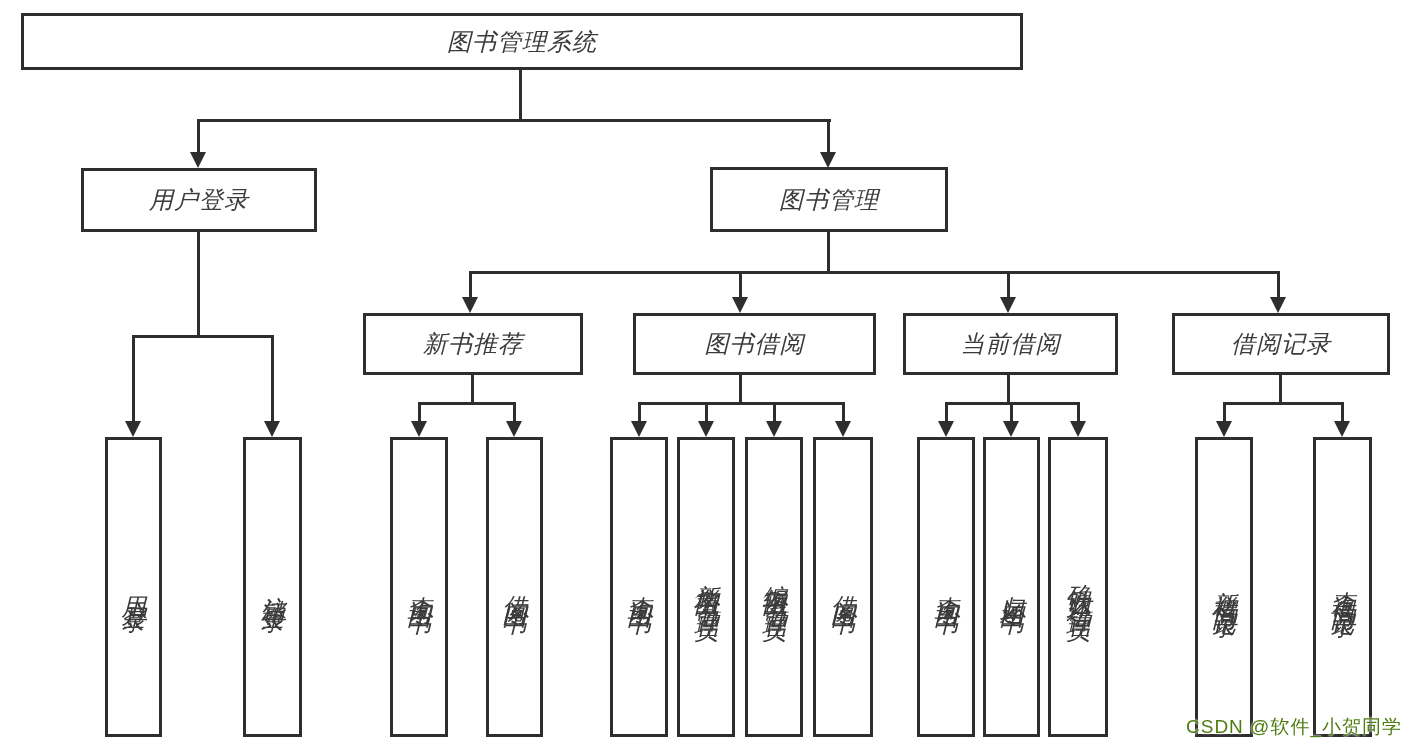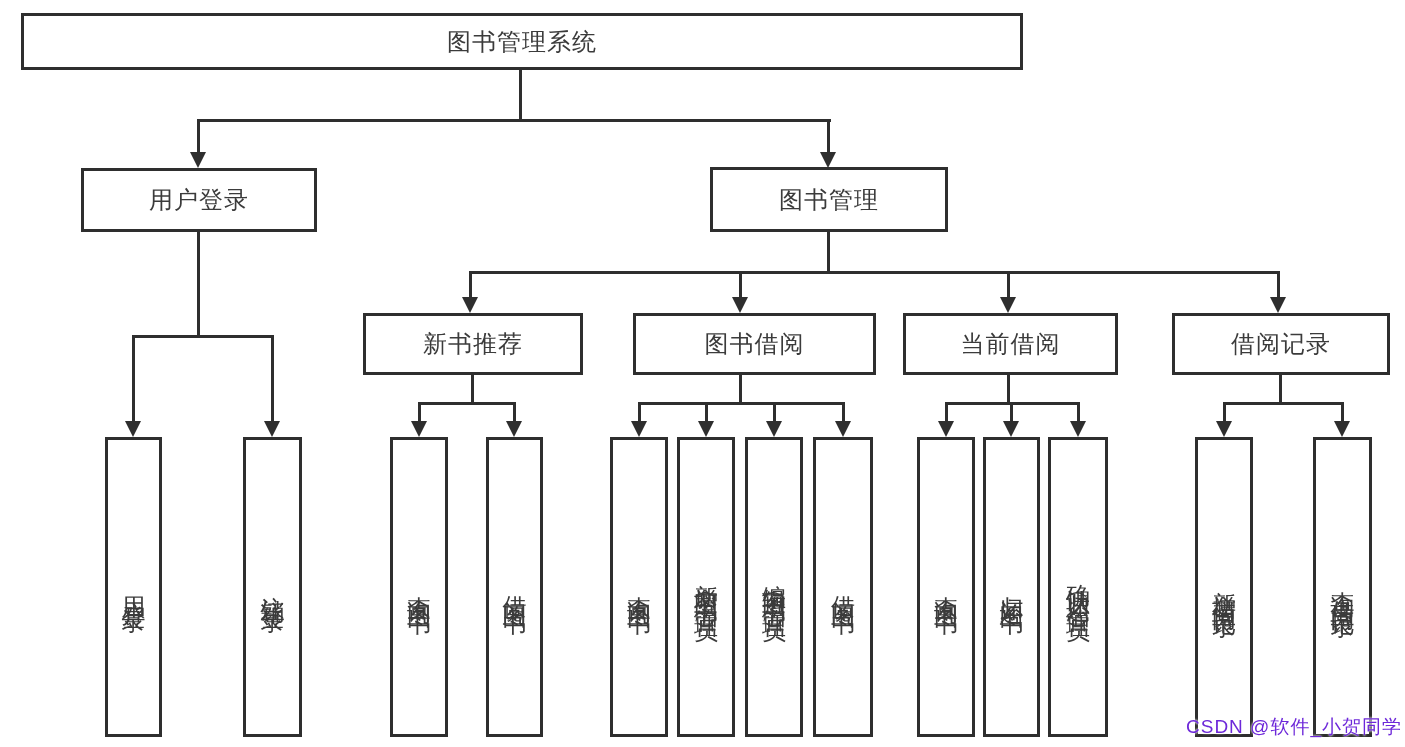--- a/index.html
+++ b/index.html
@@ -5,35 +5,35 @@
   * { margin:0; padding:0; box-sizing:border-box; }
   html,body { background:#ffffff; }
   body { font-family:"Liberation Sans","DejaVu Sans",sans-serif; }
   .canvas {
     position:relative; width:1405px; height:747px;
     background:#ffffff; overflow:hidden; color:#3b3b3b;
   }
   .box {
     position:absolute; border:3px solid #2e2e2e; background:#ffffff;
     display:flex; align-items:center; justify-content:center;
-    font-size:24px; letter-spacing:1px; color:#3b3b3b;
+    font-size:24px; letter-spacing:1px; color:#3b3b3b;font-style:italic;
   }
   .vbox .vtext {
     writing-mode:vertical-rl; text-orientation:mixed;
     letter-spacing:5px; line-height:1; font-size:24px;
   }
   .vline,.hline { position:absolute; background:#2e2e2e; }
   .arrowhead {
     position:absolute; width:0; height:0;
     border-left:8px solid transparent; border-right:8px solid transparent;
     border-top:16px solid #2e2e2e;
   }
   .watermark {
     position:absolute; left:1186px; top:714px; z-index:5;
-    font-size:19px; color:#6d28d9; white-space:nowrap; letter-spacing:1px;
+    font-size:19px; color:#4d7c0f; white-space:nowrap; letter-spacing:1px;
     text-shadow:0 0 3px #ffffff, 0 0 2px #ffffff;
   }
 </style>
 </head>
 <body>
 
 <div class="canvas">
 
   <div class="box" style="left:21px;top:13px;width:1002px;height:57px">
     <span>图书管理系统</span>

